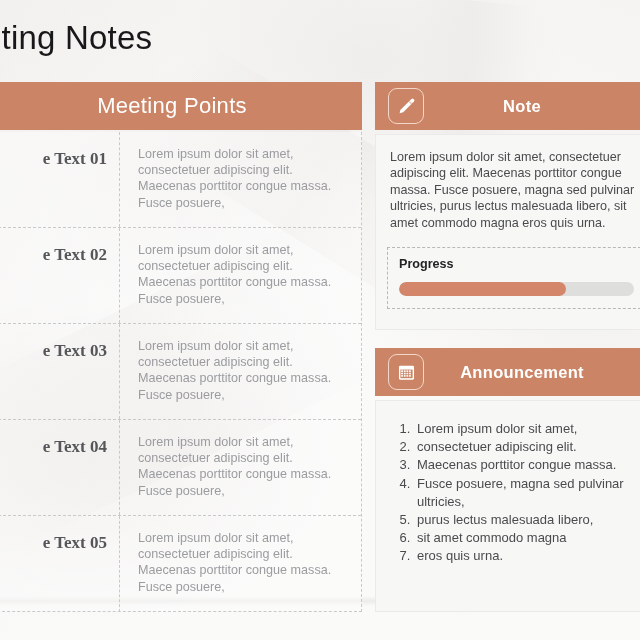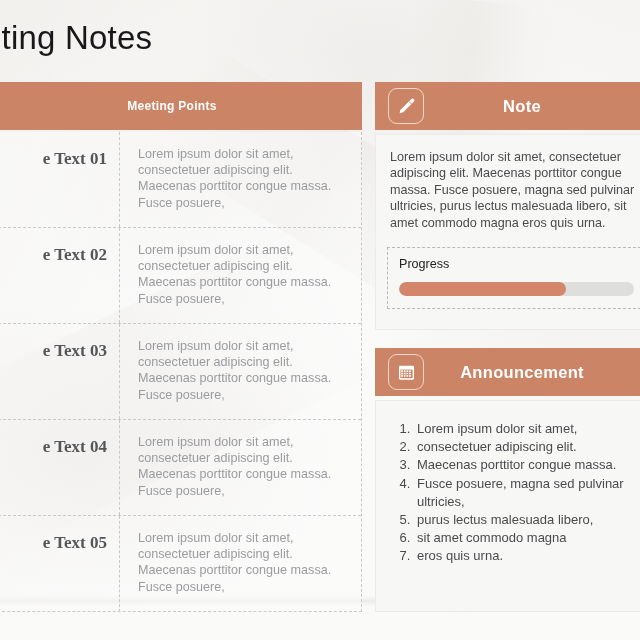--- a/index.html
+++ b/index.html
@@ -62,22 +62,22 @@
     top: 82px;
     width: 380px;
     height: 48px;
     background: #cb8465;
     display: flex;
     align-items: center;
     justify-content: center;
   }
   .mp-header-label {
     color: #ffffff;
-    font-size: 12px;
-    font-weight: bold;
+    font-size: 22px;
+    font-weight: normal;
     letter-spacing: 0.3px;
   }
 
   .mp-table {
     position: absolute;
     left: -18px;
     top: 132px;
     width: 380px;
     height: 480px;
     box-sizing: border-box;
@@ -172,21 +172,21 @@
     left: 11px;
     right: 11px;
     top: 112px;
     height: 62px;
     box-sizing: border-box;
     border: 1px dashed #b8b8ba;
     padding: 9px 11px 0 11px;
   }
   .progress-label {
     font-size: 12.6px;
-    font-weight: normal;
+    font-weight: bold;
     color: #232325;
     margin-bottom: 11px;
   }
   .progress-track {
     position: relative;
     height: 14px;
     border-radius: 7px;
     background: #dededd;
     overflow: hidden;
   }

